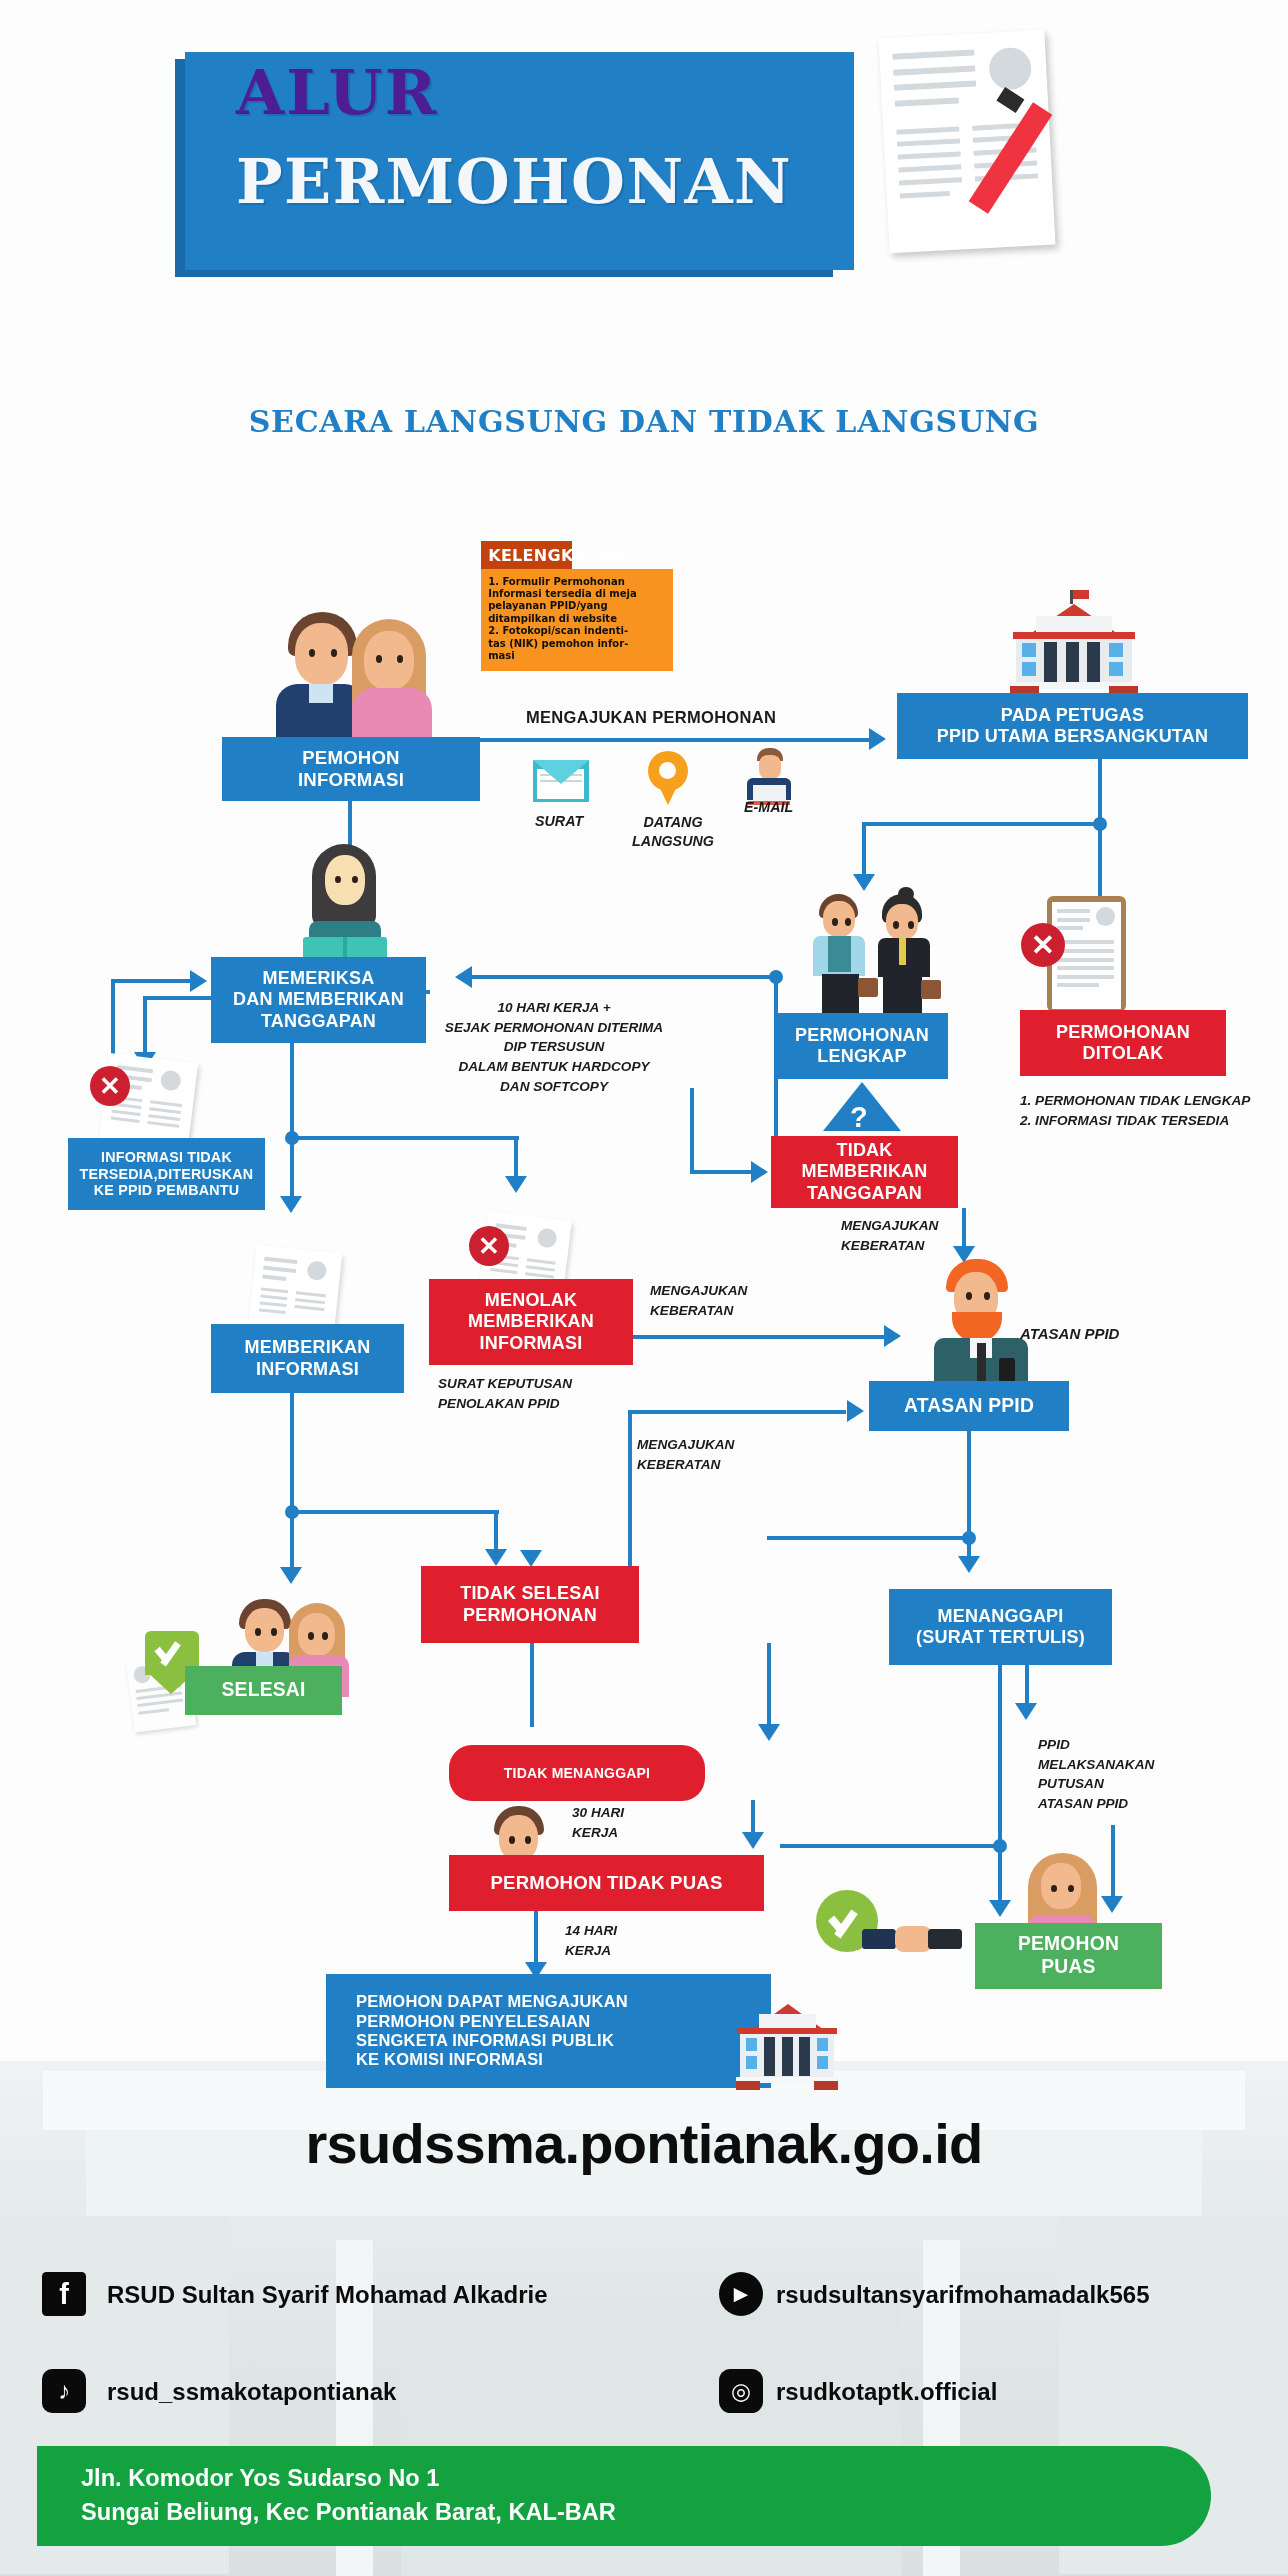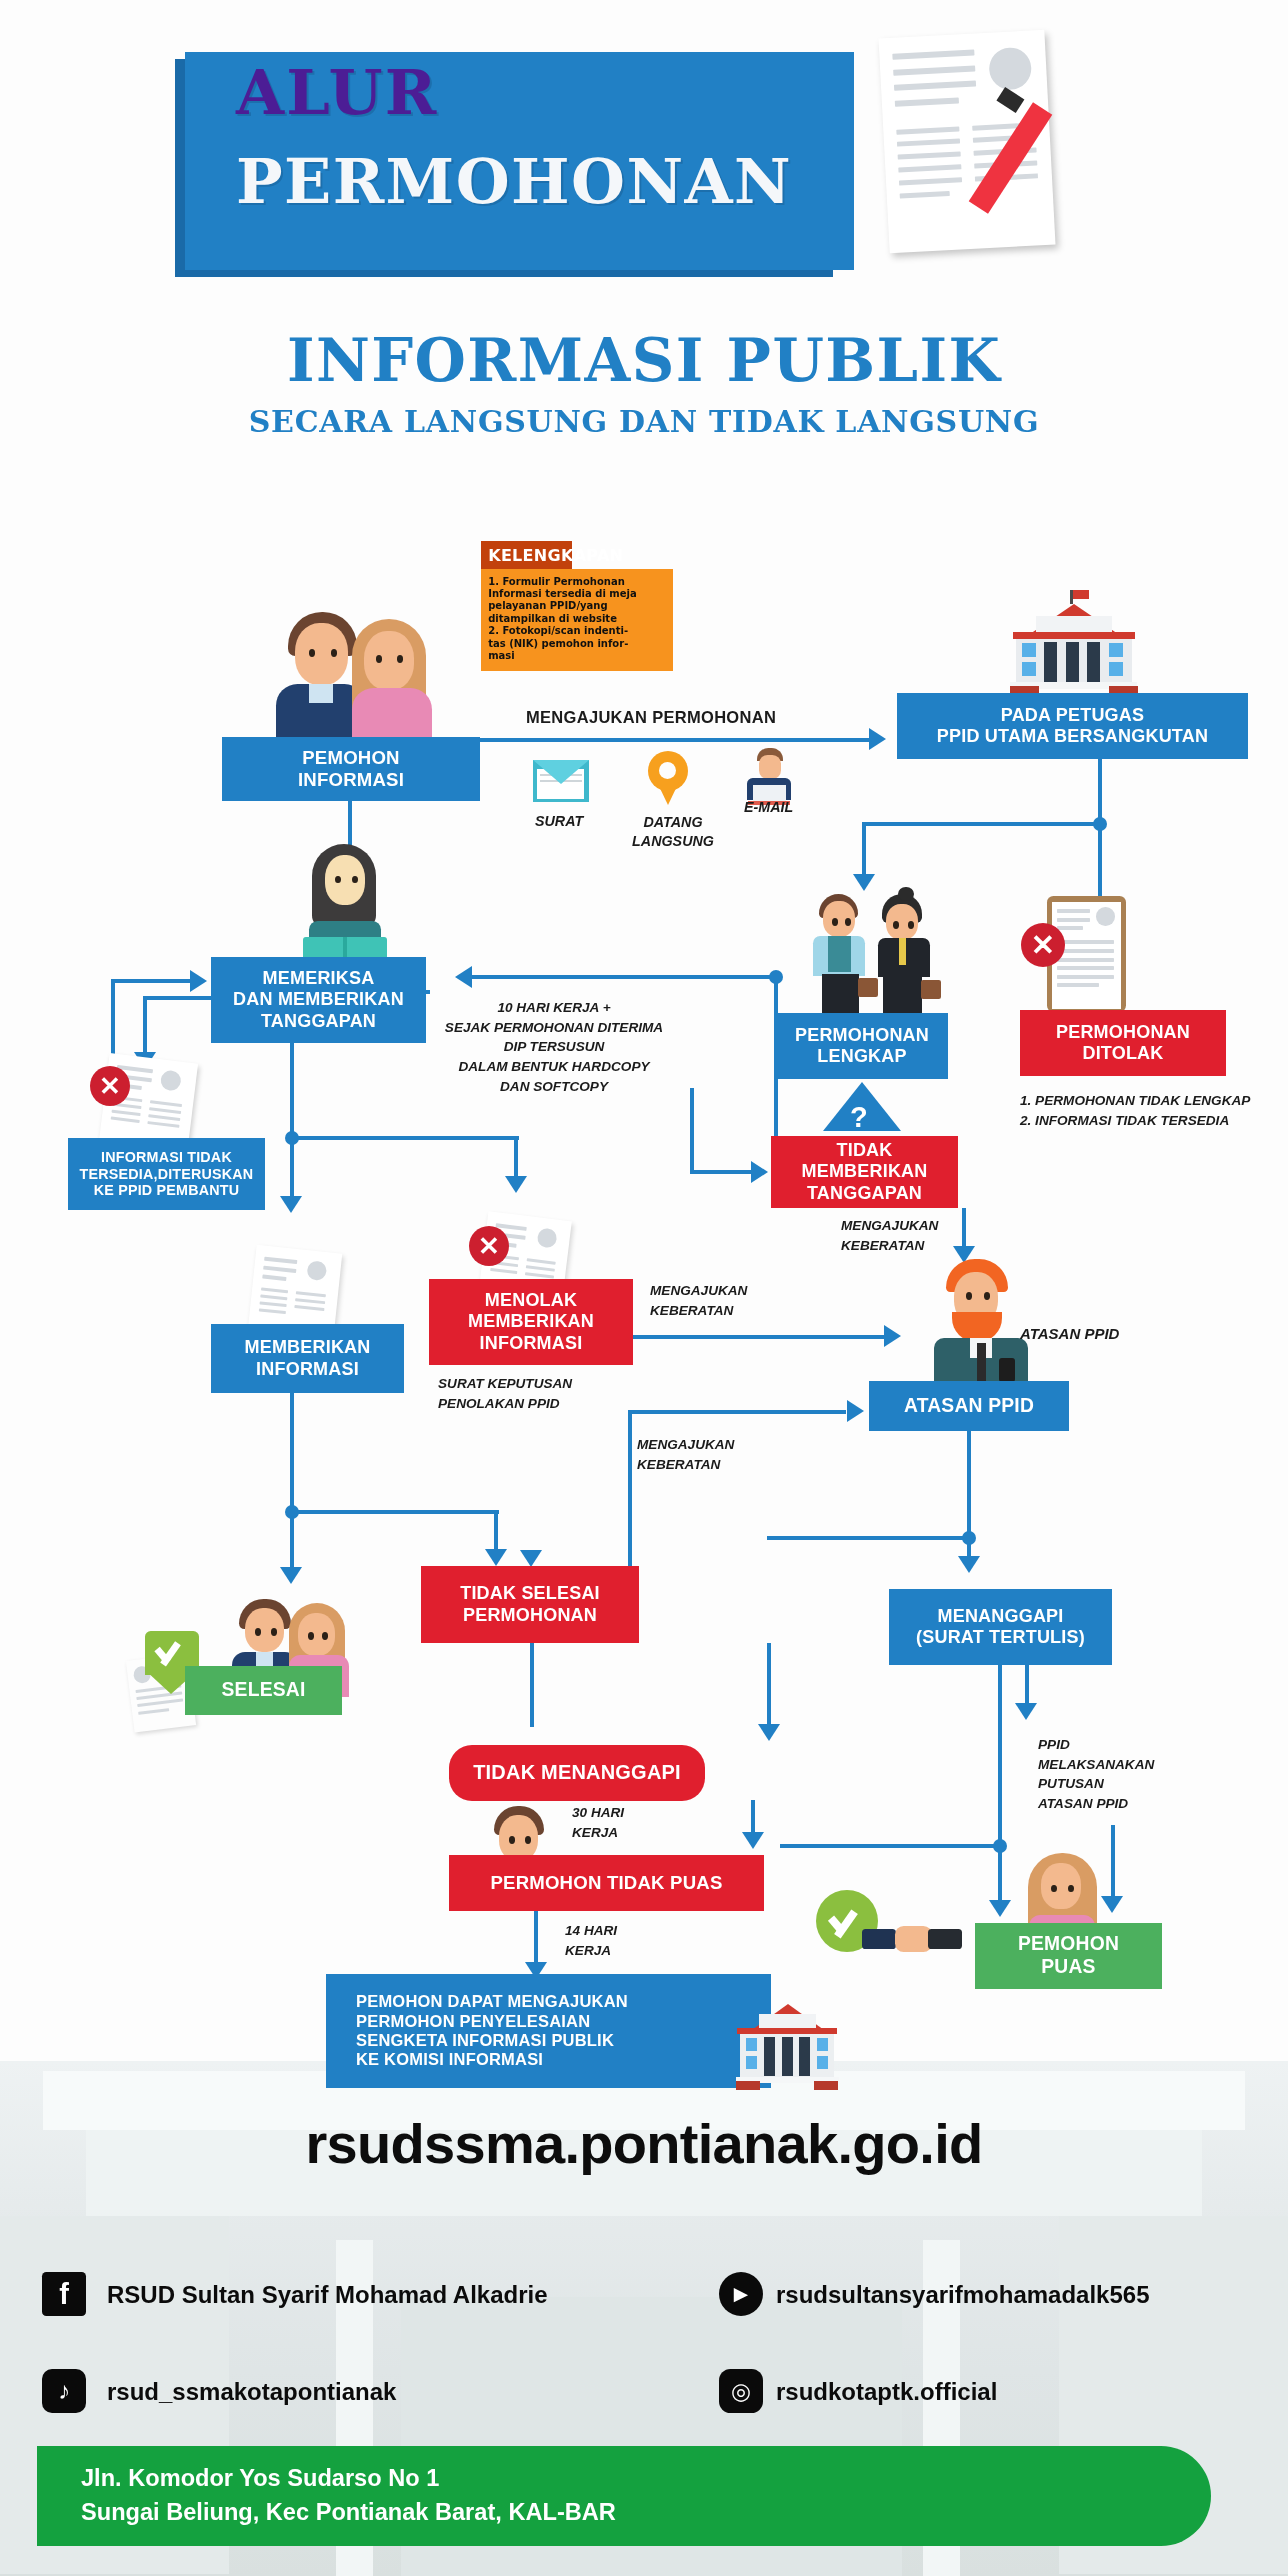--- a/index.html
+++ b/index.html
@@ -99,21 +99,20 @@
     <div class="doc-line" style="left:89px;top:130px;width:63px;height:5px;"></div>
     <div class="doc-line" style="left:89px;top:143px;width:63px;height:5px;"></div>
   </div>
   <div class="abs" style="left:999px;top:99px;width:23px;height:118px;background:#ef3340;transform:rotate(33deg);z-index:6;"></div>
   <div class="abs" style="left:999px;top:92px;width:23px;height:15.7px;background:#2b2b2b;transform:rotate(33deg);z-index:7;"></div>
 
   <div id="title-shadow"></div>
   <div id="title-plate"></div>
   <div id="title-line1">ALUR</div>
   <div id="title-line2">PERMOHONAN</div>
-  <div id="subtitle1">INFORMASI PUBLIK</div>
   <div id="subtitle2">SECARA LANGSUNG DAN TIDAK LANGSUNG</div>
 </div>
 
 <div id="kel">
   <div id="kel-head">KELENGKAPAN</div>
   <div id="kel-body">1. Formulir  Permohonan
 Informasi tersedia di meja
 pelayanan PPID/yang
 ditampilkan di website
 2. Fotokopi/scan  indenti-
@@ -403,21 +402,21 @@
   <div class="head" style="left:69px;top:14.3px;width:37px;height:43px;background:#f3b98e;"></div>
   <div class="eye" style="left:79px;top:33px;"></div>
     <div class="eye" style="left:93px;top:33px;"></div>
   <div class="abs" style="left:60px;top:56px;width:60px;height:42px;background:#e88ab5;border-radius:11.4px 11.4px 0 0;"></div>
 </div>
 <div class="fbox green" style="left:185px;top:1666px;width:157px;height:49px;font-size:19.3px;">SELESAI</div>
 
 <div class="fbox red" style="left:421px;top:1566px;width:218px;height:77px;font-size:18px;white-space:pre-line;">TIDAK SELESAI
 PERMOHONAN</div>
 
-<div class="fbox red" style="left:449px;top:1745px;width:256px;height:56px;font-size:20px;border-radius:23px;">TIDAK MENANGGAPI</div>
+<div class="fbox red" style="left:449px;top:1745px;width:256px;height:56px;font-size:14px;border-radius:23px;">TIDAK MENANGGAPI</div>
 <div class="note" style="left:572px;top:1803px;font-size:13.6px;white-space:pre-line;">30 HARI
 KERJA</div>
 <div class="person" style="left:485px;top:1806px;width:86px;height:93px;">
   <div class="hair" style="left:8.6px;top:0;width:50px;height:29px;background:#6b4430;border-radius:26px 26px 5.7px 5.7px;"></div>
   <div class="head" style="left:14.3px;top:8.6px;width:39px;height:46px;background:#f3b98e;"></div>
   <div class="eye" style="left:24px;top:30px;"></div>
     <div class="eye" style="left:40px;top:30px;"></div>
   <div class="abs" style="left:1.4px;top:54px;width:66px;height:40px;background:#22406e;border-radius:13px 13px 0 0;"></div>
   <div class="abs" style="left:26px;top:54px;width:17px;height:14.3px;background:#cfe4f2;"></div>
 </div>

